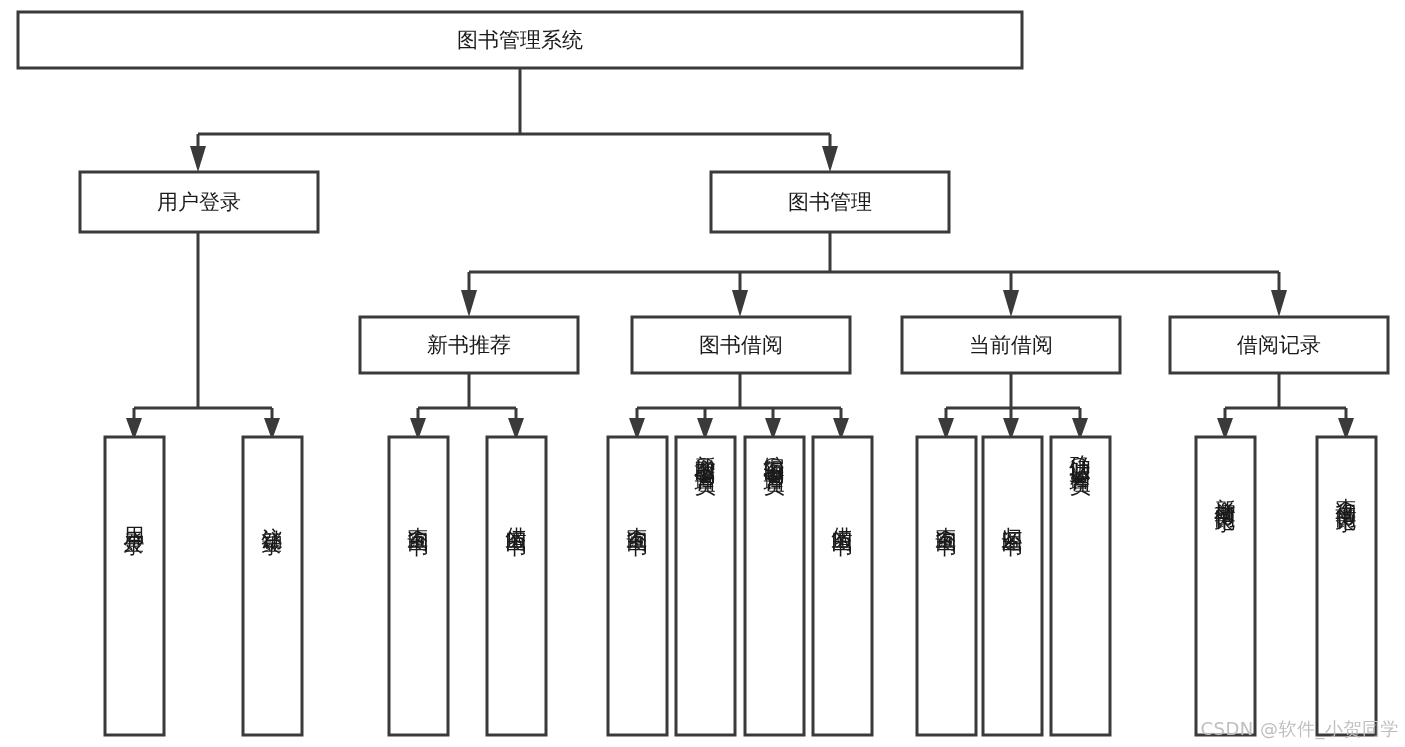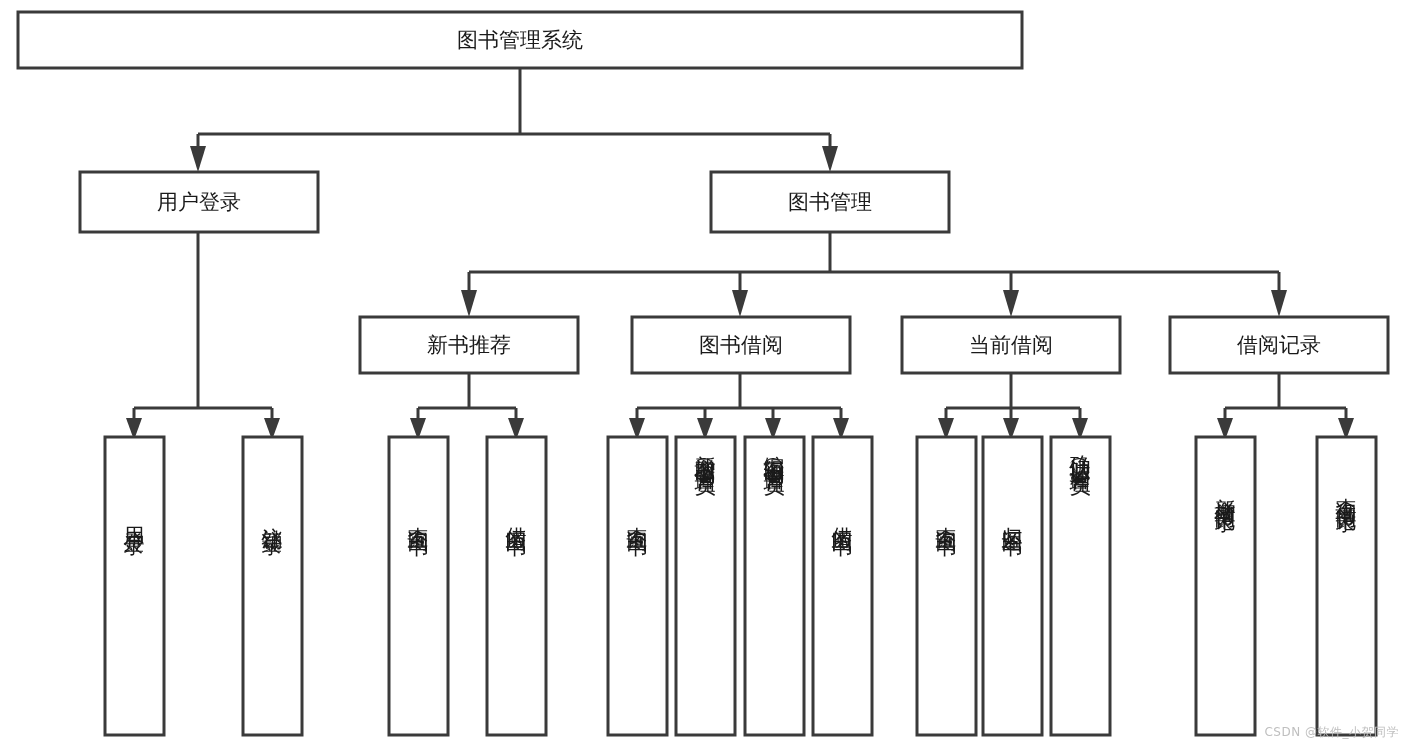--- a/index.html
+++ b/index.html
@@ -52,21 +52,21 @@
     text-anchor: middle;
     writing-mode: vertical-rl;
     glyph-orientation-vertical: 0;
     letter-spacing: 3px;
   }
   .watermark {
     position: absolute;
     right: 6px;
     bottom: 6px;
     color: #bfbfbf;
-    font-size: 12px;
+    font-size: 18px;
     font-family: "DejaVu Sans", "Liberation Sans", sans-serif;
     letter-spacing: 0.5px;
     white-space: nowrap;
     pointer-events: none;
   }
 </style>
 </head>
 <body>
 
 <div id="diagram-root">

